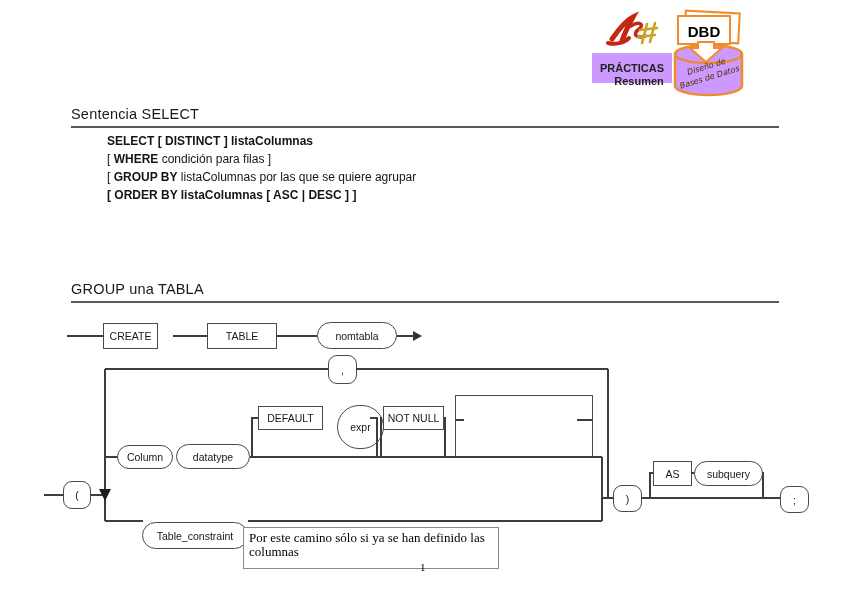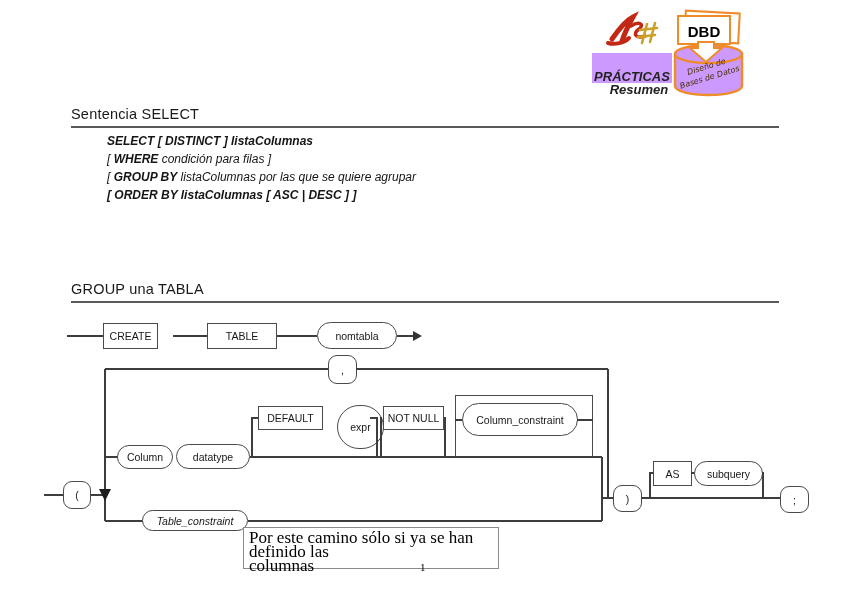--- a/index.html
+++ b/index.html
@@ -17,25 +17,25 @@
       display:flex;align-items:center;justify-content:center;
       font-size:10.5px;color:#181818;box-sizing:border-box;white-space:nowrap;}
   .ov{border-radius:999px;}
   .tm{border-radius:9px;}
   .arr-r{position:absolute;width:0;height:0;border-top:5px solid transparent;
       border-bottom:5px solid transparent;border-left:9px solid #333;}
   .arr-d{position:absolute;width:0;height:0;border-left:6px solid transparent;
       border-right:6px solid transparent;border-top:12px solid #1d1d1d;}
   .frame{position:absolute;border:1.4px solid #4a4a4a;border-bottom:none;box-sizing:border-box;}
   .callout{position:absolute;border:1px solid #8a8a8a;background:#fff;
-      font-family:"Liberation Serif",serif;font-size:17px;line-height:14px;
+      font-family:"Liberation Serif",serif;font-size:13px;line-height:14px;
       padding:3px 5px;color:#000;}
   .pagenum{position:absolute;font-family:"Liberation Serif",serif;font-size:11px;color:#000;}
   .pracbox{position:absolute;background:#cc99ff;color:#222;text-align:center;
-      font-style:italic;font-weight:bold;font-size:13px;line-height:13px;padding-top:17px;box-sizing:border-box;}
+      font-weight:bold;font-size:11px;line-height:13px;padding-top:9px;box-sizing:border-box;}
   .pracbox .l2{padding-left:14px;}
 </style>
 </head>
 <body>
 
 <div id="page">
 
   <div class="abs" style="left:586px;top:8px;width:170px;height:92px;">
     <svg width="170" height="92" viewBox="0 0 170 92">
 
@@ -73,21 +73,21 @@
     </svg>
   </div>
   <div class="pracbox" style="left:592px;top:53px;width:80px;height:30px;">
     <div>PRÁCTICAS</div>
     <div class="l2">Resumen</div>
   </div>
 
   <div class="abs h1" style="left:71px;top:106px;">Sentencia SELECT</div>
   <div class="abs rule" style="left:71px;top:126px;width:708px;"></div>
 
-  <div class="abs" style="left:107px;top:132px;font-style:italic;">
+  <div class="abs" style="left:107px;top:132px;">
     <div class="sqlline"><span class="b">SELECT [ DISTINCT ] listaColumnas</span></div>
     <div class="sqlline"><span>[ </span><span class="b">WHERE</span><span> condición para filas ]</span></div>
     <div class="sqlline"><span>[ </span><span class="b">GROUP BY</span><span> listaColumnas por las que se quiere agrupar</span></div>
     <div class="sqlline"><span class="b">[ ORDER BY listaColumnas [ ASC | DESC ] ]</span></div>
   </div>
 
   <div class="abs h1" style="left:71px;top:281px;">GROUP una TABLA</div>
   <div class="abs rule" style="left:71px;top:301px;width:708px;"></div>
 
   <div class="abs" style="left:0;top:0;width:848px;height:599px;">
@@ -123,25 +123,24 @@
     <div class="ov" style="left:337px;top:405px;width:47px;height:44px;">expr</div>
     <div class="hl" style="left:370px;top:417px;width:7px;"></div>
     <div class="vl" style="left:376px;top:417px;height:40px;"></div>
 
     <div class="vl" style="left:380px;top:417px;height:40px;"></div>
     <div class="kw" style="left:383px;top:406px;width:61px;height:24px;">NOT NULL</div>
     <div class="vl" style="left:444px;top:417px;height:40px;"></div>
 
     <div class="frame" style="left:455px;top:395px;width:138px;height:62px;"></div>
     <div class="hl" style="left:455px;top:419px;width:9px;"></div>
-    <div class="ov" style="left:462px;top:403px;width:116px;height:33px;">Column_constraint</div>
     <div class="hl" style="left:577px;top:419px;width:16px;"></div>
 
     <div class="hl" style="left:105px;top:520px;width:38px;"></div>
-    <div class="ov" style="left:142px;top:510px;width:106px;height:21px;font-style:italic;">Table_constraint</div>
+    <div class="ov" style="left:142px;top:522px;width:106px;height:27px;">Table_constraint</div>
     <div class="hl" style="left:248px;top:520px;width:354px;"></div>
 
     <div class="vl" style="left:601px;top:457px;height:64px;"></div>
     <div class="hl" style="left:601px;top:497px;width:13px;"></div>
     <div class="tm" style="left:613px;top:485px;width:29px;height:27px;">)</div>
     <div class="hl" style="left:642px;top:497px;width:139px;"></div>
 
     <div class="vl" style="left:649px;top:472px;height:26px;"></div>
     <div class="hl" style="left:649px;top:472px;width:5px;"></div>
     <div class="kw" style="left:653px;top:461px;width:39px;height:25px;">AS</div>

